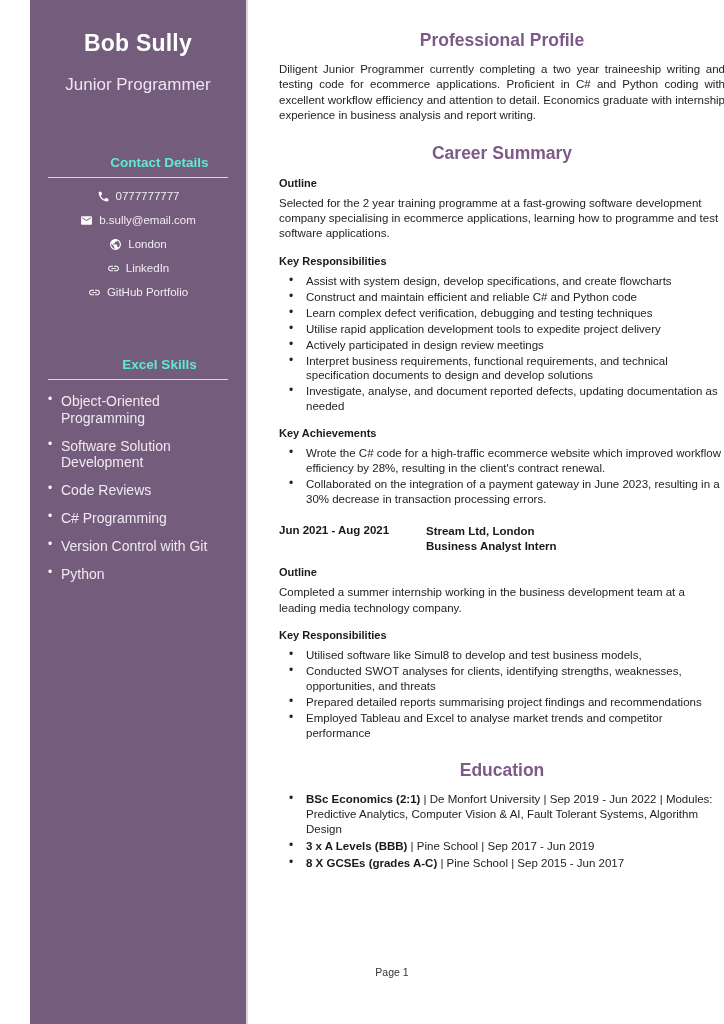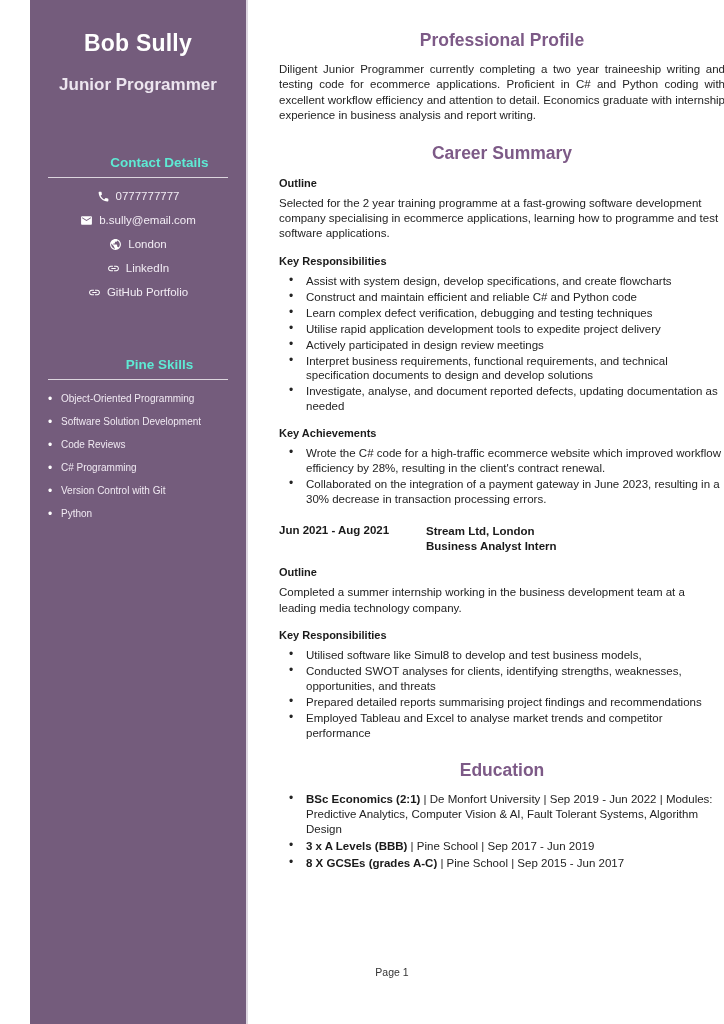--- a/index.html
+++ b/index.html
@@ -20,42 +20,42 @@
     background: #745c7c;
     border-right: 2px solid #ddd6e0;
     color: #ffffff;
     text-align: center;
   }
   .candidate-name {
     font-size: 23px; font-weight: bold; color: #ffffff;
     margin-top: 30px; letter-spacing: .2px;
   }
   .candidate-title {
-    font-size: 17px; font-weight: bold; color: #ece5ef;
+    font-size: 17px; font-weight: normal; color: #ece5ef;
     margin-top: 18px;
   }
   .side-heading {
     font-size: 13.5px; font-weight: bold; color: #5eead4;
     margin-top: 58px; margin-bottom: 7px; padding-left: 43px;
   }
   .side-heading.first { margin-top: 60px; }
   .side-rule {
     border: none; border-top: 1px solid rgba(255,255,255,.75);
     margin: 0 18px 11px 18px; height: 0;
   }
   .contact-row {
     display: flex; align-items: center; justify-content: center;
     gap: 6px; font-size: 11.5px; color: #f2ecf4;
     margin-bottom: 10px; min-height: 14px;
   }
   .contact-row .icn { display: inline-flex; width: 13px; height: 13px; flex: 0 0 13px; }
   .contact-row .icn svg { width: 13px; height: 13px; fill: #ffffff; }
   .skills-list {
     list-style: none; text-align: left;
-    margin: 13px 0 0 18px; font-size: 10px; color: #f0e9f2;
+    margin: 13px 0 0 18px; font-size: 14px; color: #f0e9f2;
   }
   .skills-list li {
     margin-bottom: 11px; padding-left: 13px; position: relative; line-height: 1.2;
   }
   .skills-list li::before {
     content: "•"; position: absolute; left: 0; top: -1px; color: #ffffff; font-size: 12px;
   }
 
   
   .main {
@@ -145,21 +145,21 @@
 
     <div class="contact-row">
       <span class="icn">
         <svg viewBox="0 0 24 24">
             <path d="M3.9 12c0-1.71 1.39-3.1 3.1-3.1h4V7H7c-2.76 0-5 2.24-5 5s2.24 5 5 5h4v-1.9H7c-1.71 0-3.1-1.39-3.1-3.1zM8 13h8v-2H8v2zm9-6h-4v1.9h4c1.71 0 3.1 1.39 3.1 3.1s-1.39 3.1-3.1 3.1h-4V17h4c2.76 0 5-2.24 5-5s-2.24-5-5-5z"></path>
           </svg>
       </span>
       <span>GitHub Portfolio</span>
     </div>
 
-    <div class="side-heading">Pine Skills</div>
+    <div class="side-heading">Excel Skills</div>
     <hr class="side-rule">
 
     <ul class="skills-list">
       <li>Object-Oriented Programming</li>
       <li>Software Solution Development</li>
       <li>Code Reviews</li>
       <li>C# Programming</li>
       <li>Version Control with Git</li>
       <li>Python</li>
     </ul>

